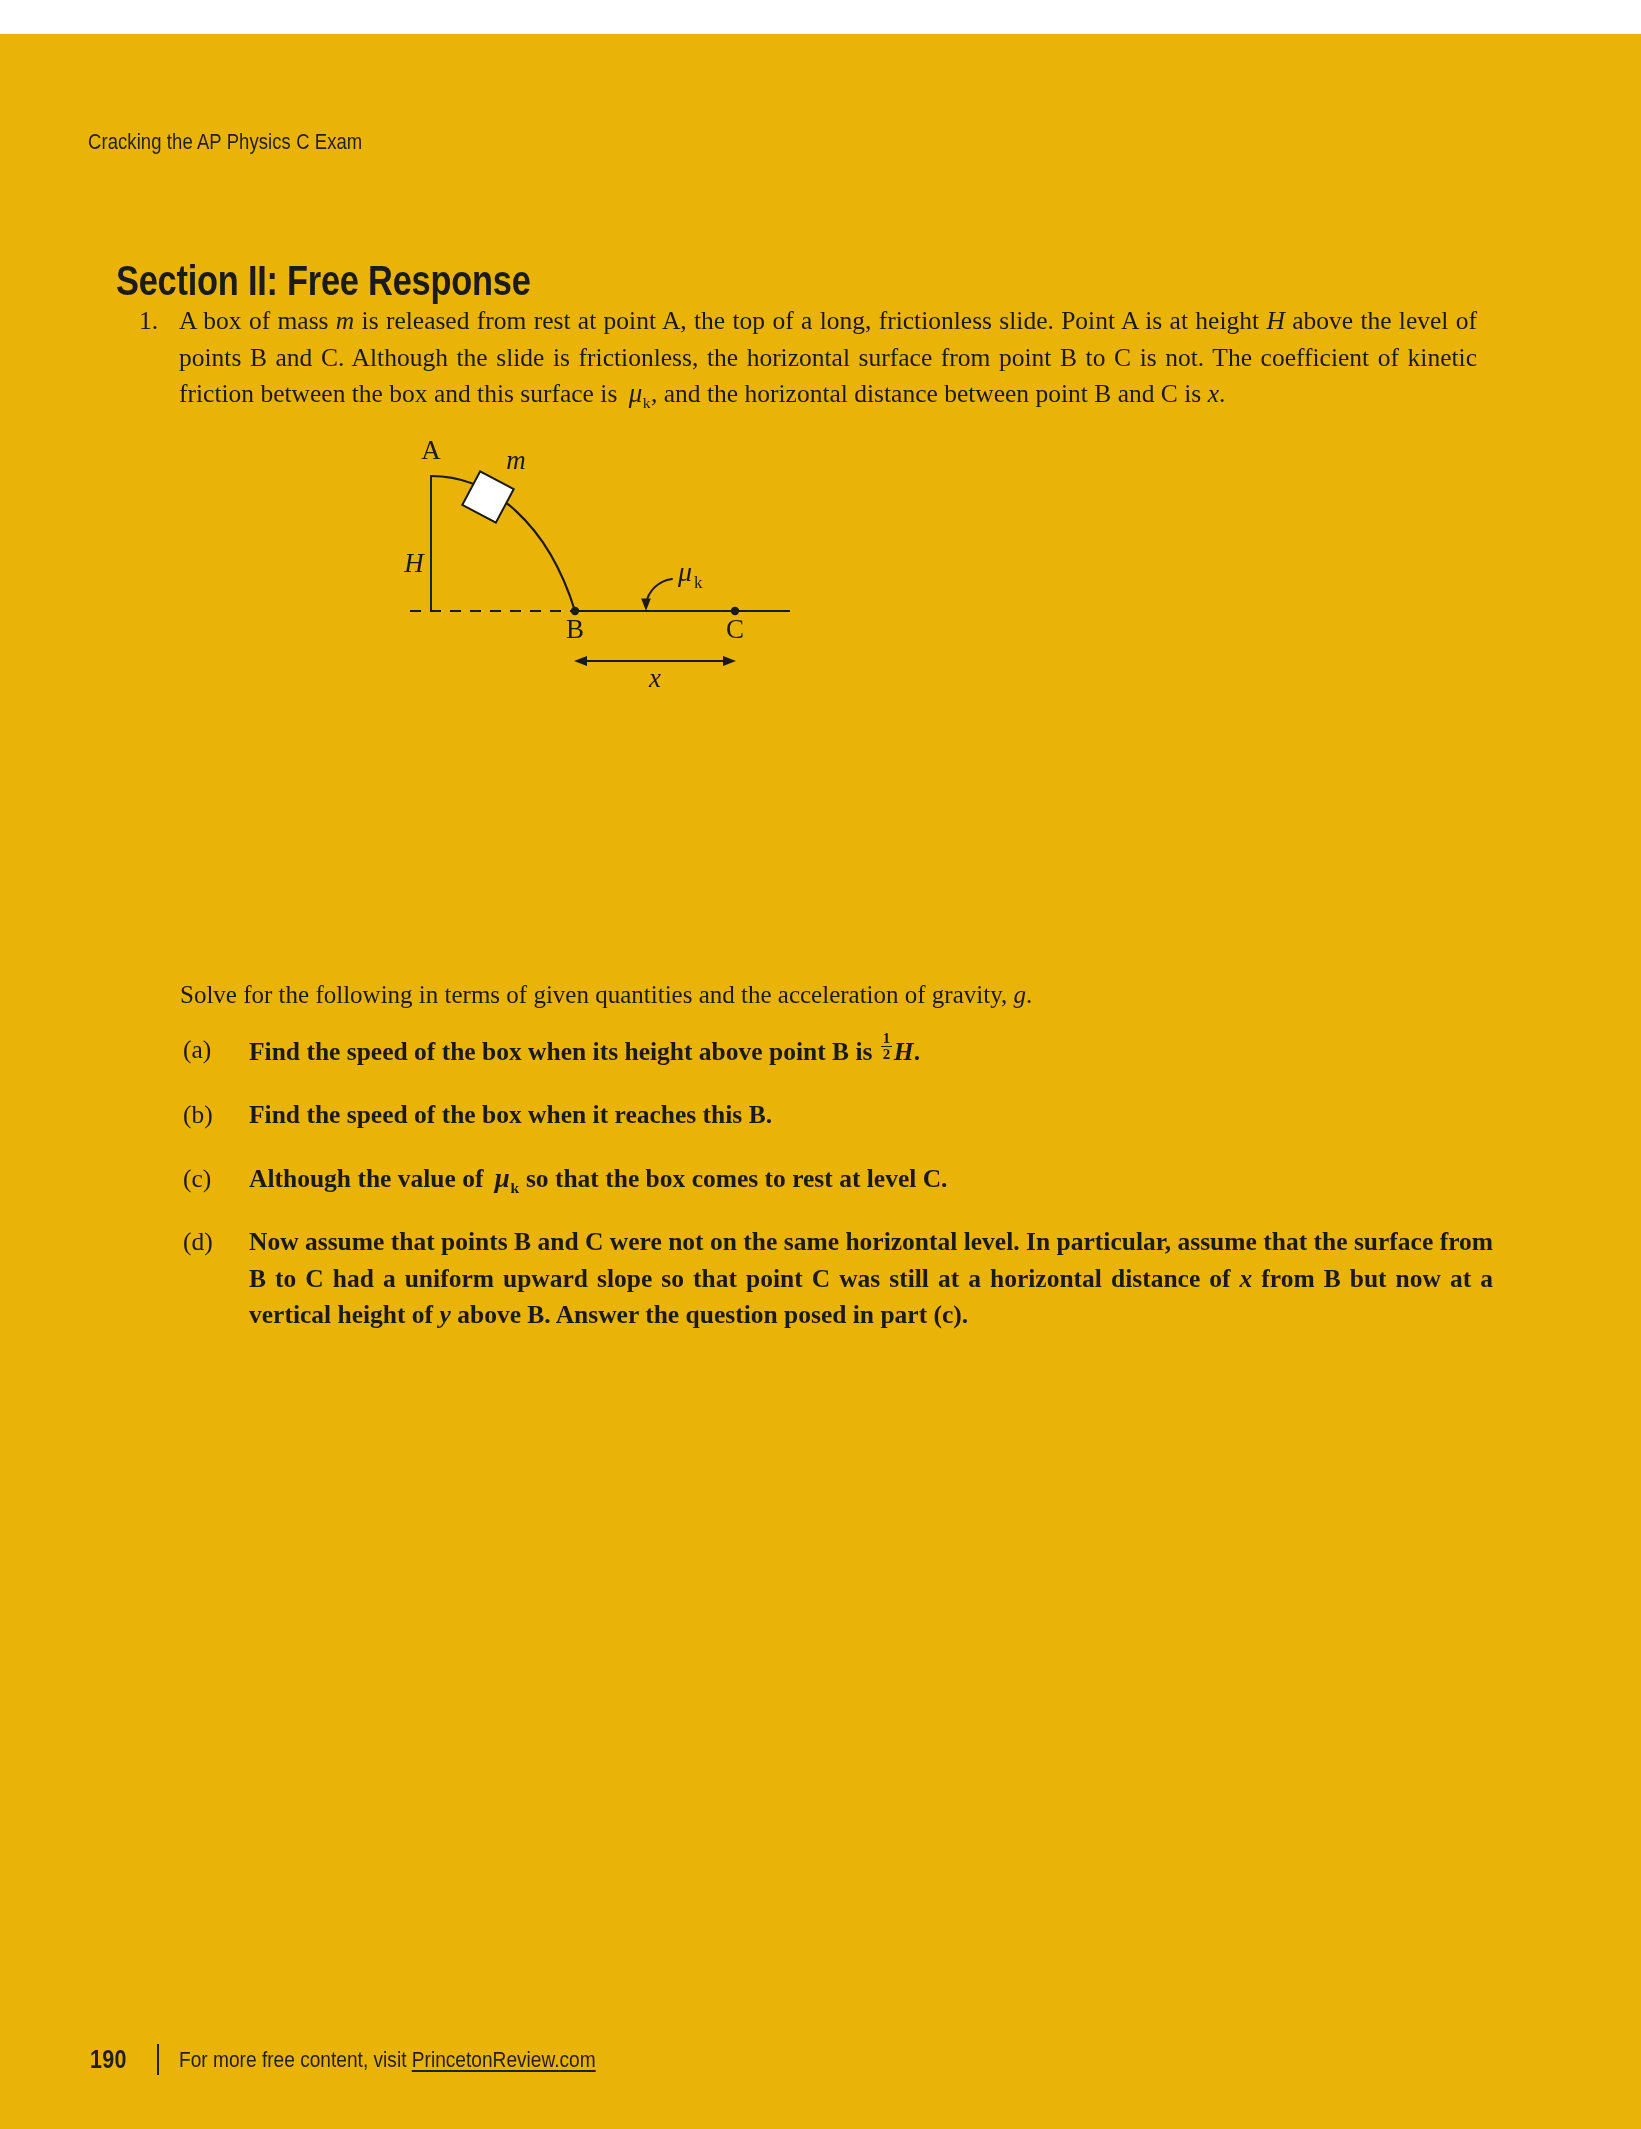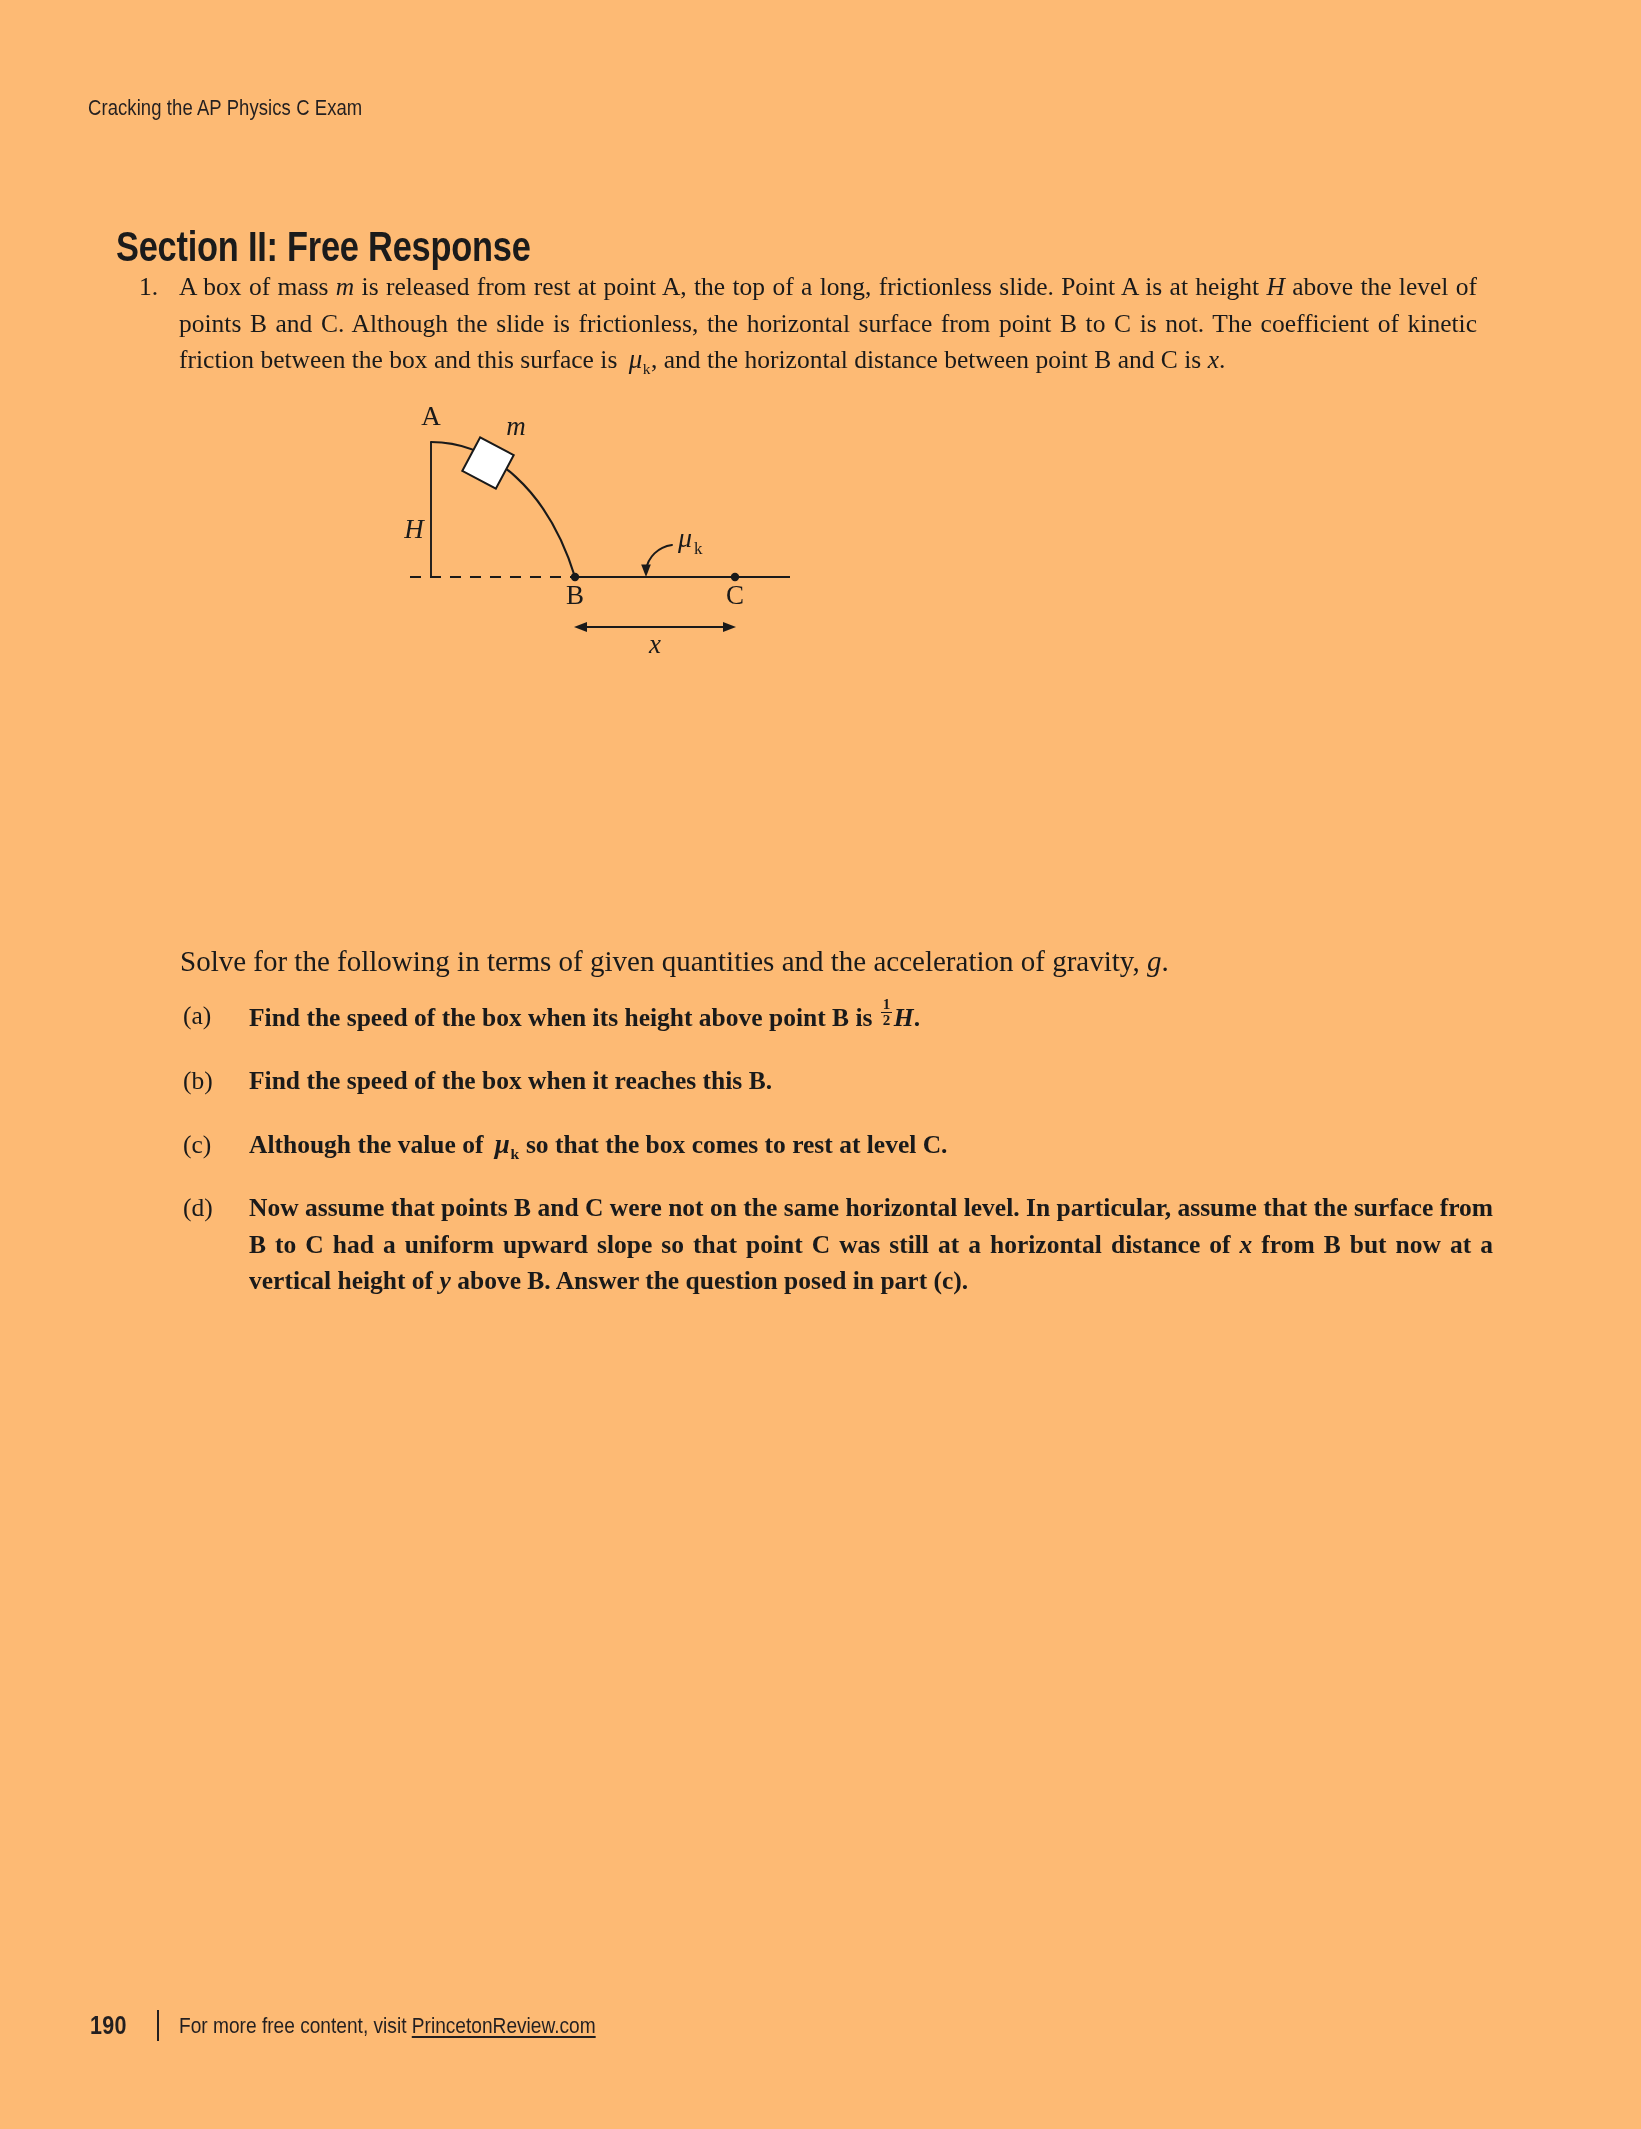--- a/index.html
+++ b/index.html
@@ -12,21 +12,22 @@
     height: 2129px;
     position: relative;
     font-family: "Liberation Serif", serif;
     color: #1a1a1a;
     overflow: hidden;
   }
 
   .page {
     position: absolute;
     inset: 0;
-    background: #fdba74;
+    background: #eab308;
+    margin-top: 34px;
   }
 
   
   .running-head {
     position: absolute;
     left: 88px;
     top: 95px;
     font-family: "Liberation Sans", sans-serif;
     font-size: 22px;
     letter-spacing: 0.1px;
@@ -120,21 +121,21 @@
     width: 560px;
     height: 340px;
   }
   .figure svg { display: block; }
 
   
   .solve-line {
     position: absolute;
     left: 180px;
     top: 943px;
-    font-size: 29px;
+    font-size: 25px;
     line-height: 36px;
     white-space: nowrap;
   }
 
   
   .parts {
     position: absolute;
     left: 183px;
     top: 998px;
     width: 1310px;

